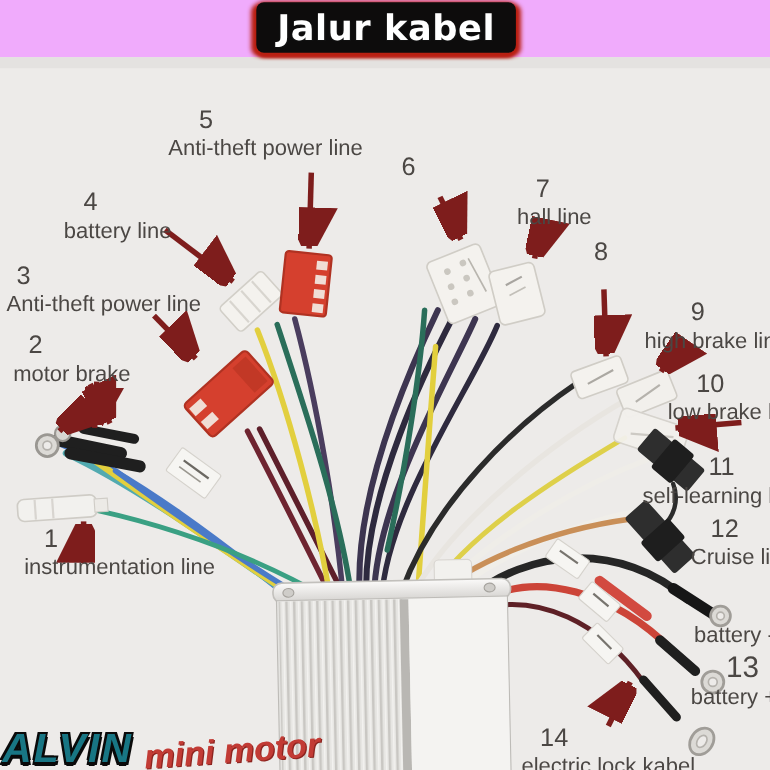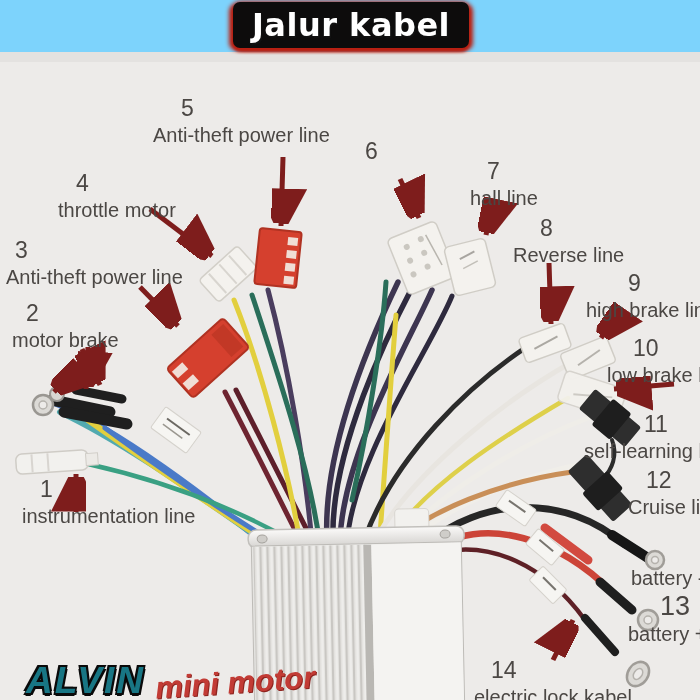--- a/index.html
+++ b/index.html
@@ -1,32 +1,32 @@
 <!DOCTYPE html>
 <html><head>
 <meta charset="utf-8">
 <style>
   html,body{margin:0;padding:0;}
   #stage{position:relative;width:700px;height:700px;overflow:hidden;
-         background:#7dd3fc;font-family:"Liberation Sans",sans-serif;}
+         background:#f0abfc;font-family:"Liberation Sans",sans-serif;}
   #photo-svg{position:absolute;left:0;top:0;}
   
   #title-banner{position:absolute;left:233px;top:2px;width:236px;height:46px;
     background:#0d0c0c;border-radius:7px;display:flex;align-items:center;justify-content:center;
     box-shadow:0 4px 3px #b92012,4px 2px 4px #b92012,-4px 2px 4px #b92012,0 -2px 4px rgba(185,32,18,.55);}
   #title-banner span{color:#fff;font-family:"DejaVu Sans","Liberation Sans",sans-serif;
     font-weight:bold;font-size:32px;letter-spacing:.5px;
     text-shadow:1.5px 1.5px 0 #111,-1px 1px 0 #111;}
   
   .lbl{position:absolute;color:#4b4744;font-size:20px;line-height:1.2;white-space:nowrap;}
   .lbl .num{display:block;font-size:23px;}
   
   #watermark{position:absolute;left:2px;top:660px;white-space:nowrap;}
   #wm-alvin{font-size:37px;font-weight:bold;font-style:italic;color:#187684;letter-spacing:2px;
-    text-shadow:2px 2px 0 #0a0a0a,-2px 2px 0 #0a0a0a,2px -2px 0 #0a0a0a,-2px -2px 0 #0a0a0a,0 3px 0 #0a0a0a;margin-left:24px;}
+    text-shadow:2px 2px 0 #0a0a0a,-2px 2px 0 #0a0a0a,2px -2px 0 #0a0a0a,-2px -2px 0 #0a0a0a,0 3px 0 #0a0a0a;}
   #wm-mini{font-size:31px;font-weight:bold;font-style:italic;color:#c23b35;margin-left:10px;
     display:inline-block;transform:rotate(-4deg);text-shadow:1px 1px 0 #8d241f;}
 </style>
 </head>
 <body>
 
 <div id="stage">
 
   <svg id="photo-svg" width="700" height="700" viewBox="0 0 700 700">
     <defs>
@@ -241,36 +241,35 @@
   <div class="lbl" style="left:12px;top:300px">
     <span class="num" style="margin-left:14px">2</span>
     <span>motor brake</span>
   </div>
   <div class="lbl" style="left:6px;top:237px">
     <span class="num" style="margin-left:9px">3</span>
     <span>Anti-theft power line</span>
   </div>
   <div class="lbl" style="left:58px;top:170px">
     <span class="num" style="margin-left:18px">4</span>
-    <span>throttle motor</span>
+    <span>battery line</span>
   </div>
   <div class="lbl" style="left:153px;top:95px">
     <span class="num" style="margin-left:28px">5</span>
     <span>Anti-theft power line</span>
   </div>
   <div class="lbl" style="left:341px;top:138px">
     <span class="num" style="margin-left:24px">6</span>
   </div>
   <div class="lbl" style="left:470px;top:158px">
     <span class="num" style="margin-left:17px">7</span>
     <span>hall line</span>
   </div>
   <div class="lbl" style="left:513px;top:215px">
     <span class="num" style="margin-left:27px">8</span>
-    <span>Reverse line</span>
   </div>
   <div class="lbl" style="left:586px;top:270px">
     <span class="num" style="margin-left:42px">9</span>
     <span>high brake line</span>
   </div>
   <div class="lbl" style="left:607px;top:335px">
     <span class="num" style="margin-left:26px">10</span>
     <span>low brake line</span>
   </div>
   <div class="lbl" style="left:584px;top:411px">

